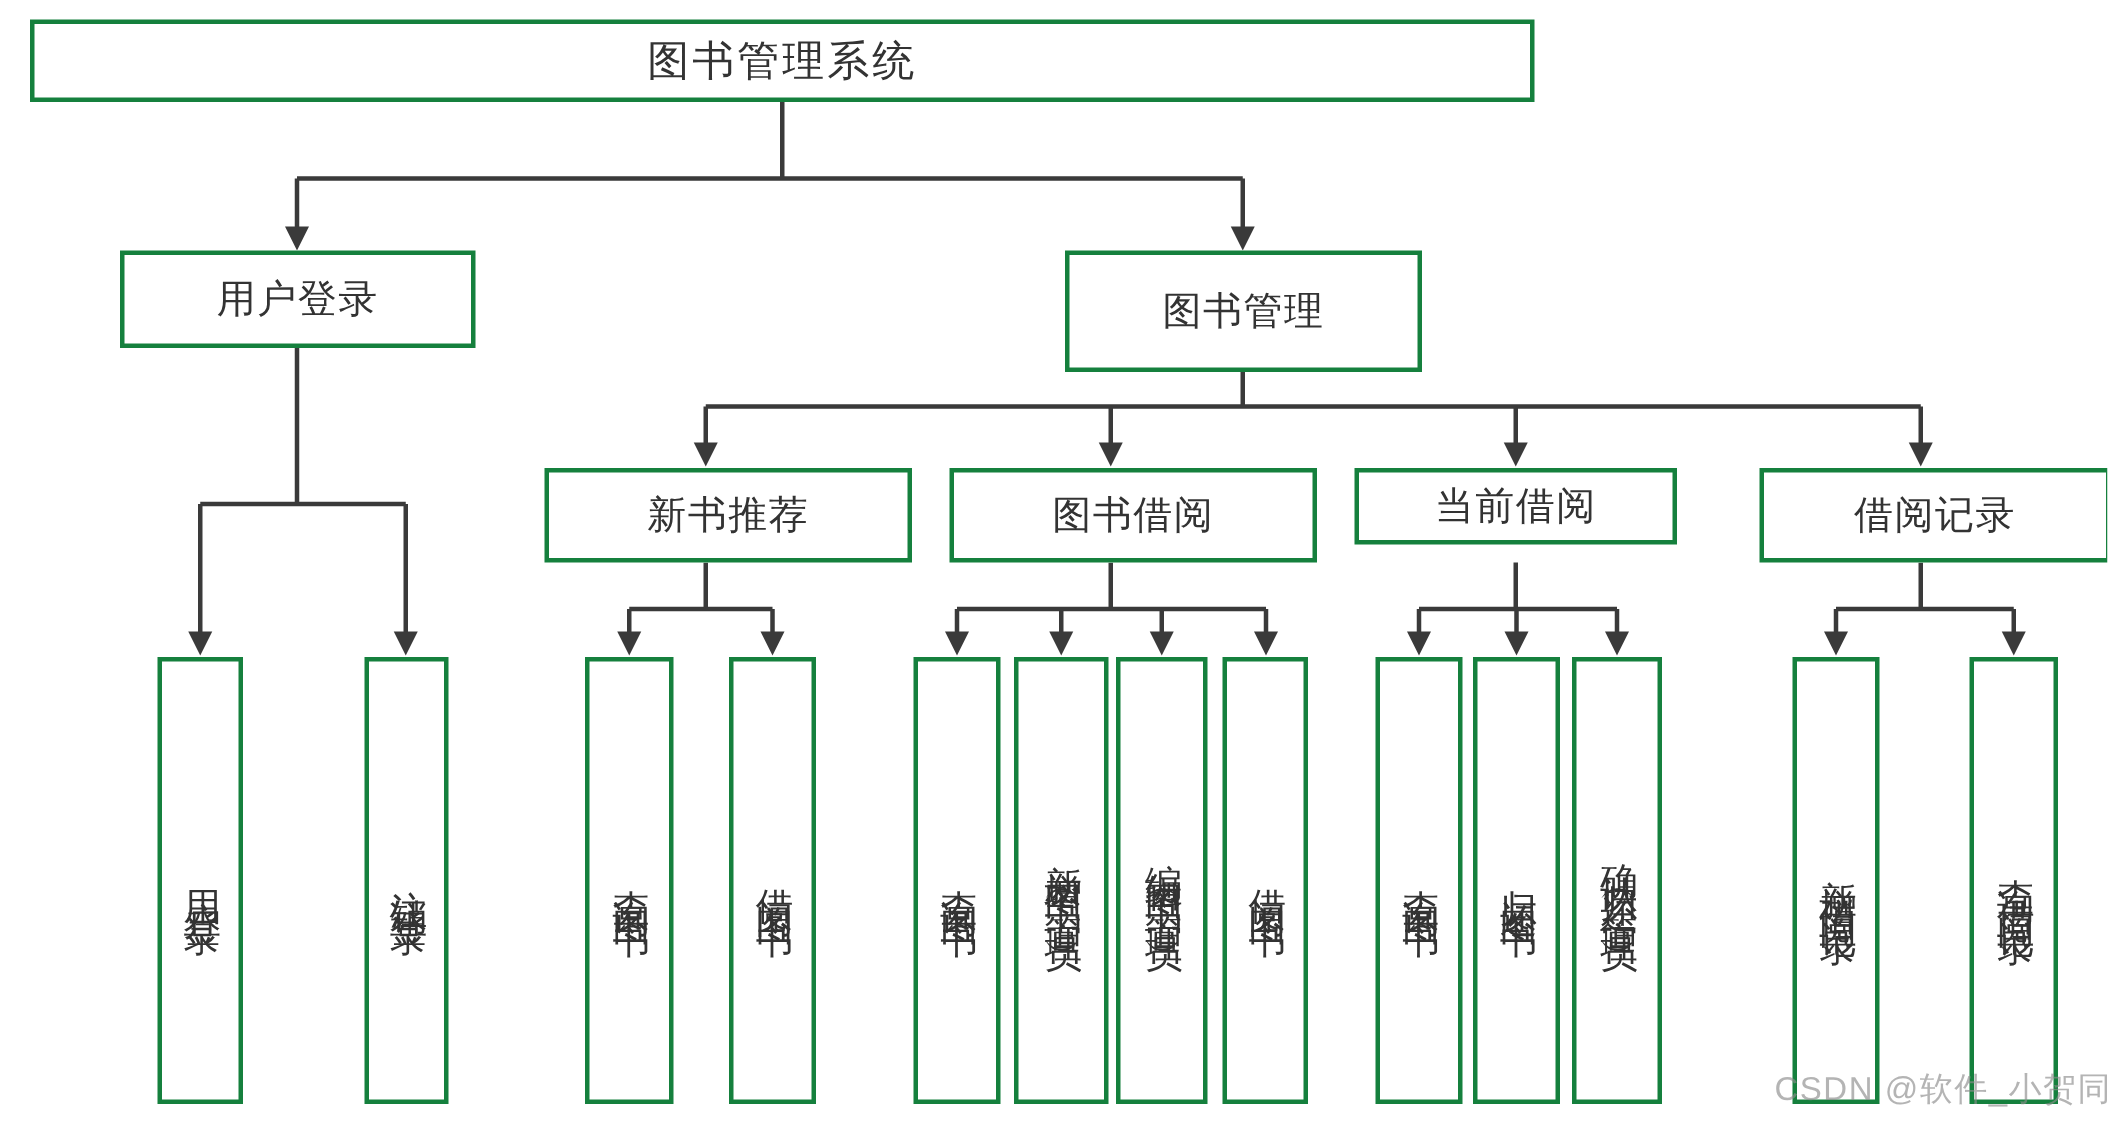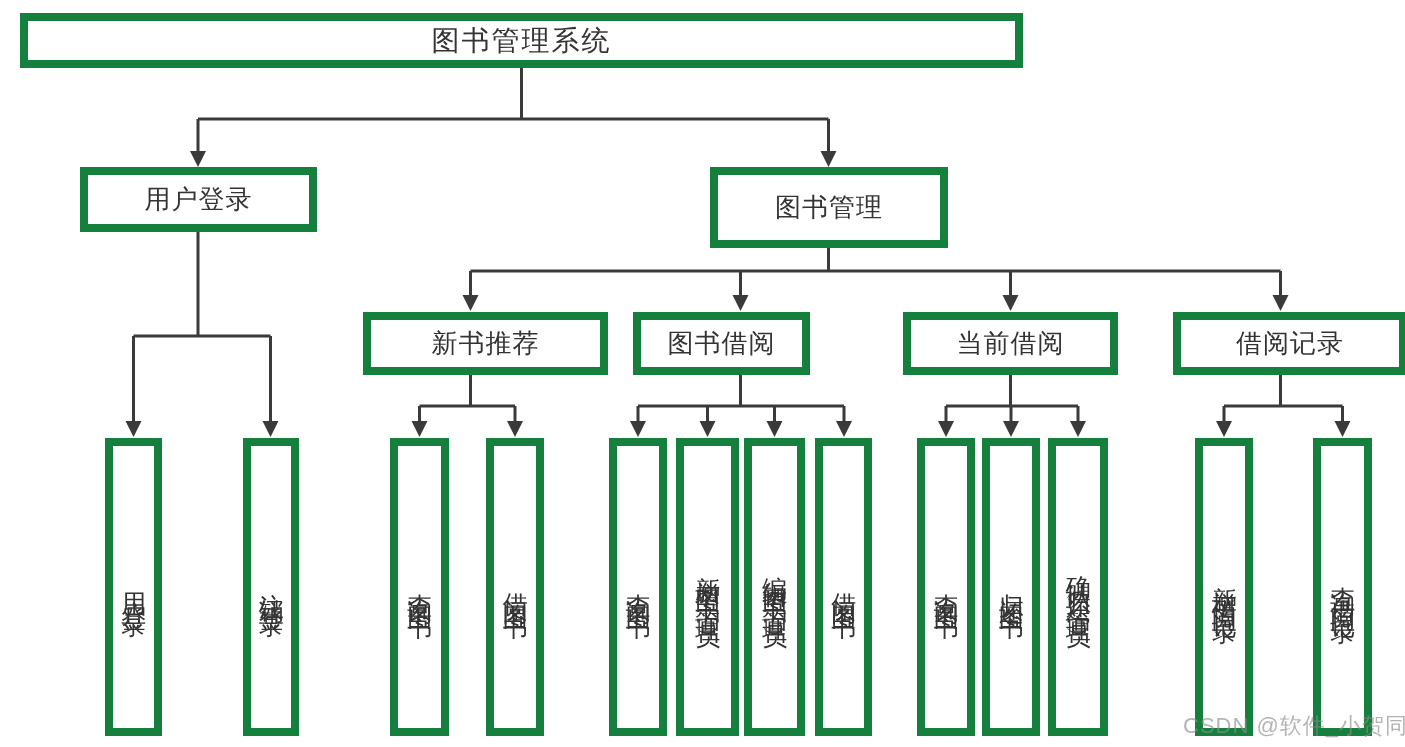--- a/index.html
+++ b/index.html
@@ -17,21 +17,21 @@
   }
   .connectors {
     position: absolute;
     left: 0;
     top: 0;
     z-index: 1;
   }
   .node {
     position: absolute;
     box-sizing: border-box;
-    border: 8px solid #15803d;
+    border: 3px solid #15803d;
     background: #ffffff;
     color: #333333;
     display: flex;
     align-items: center;
     justify-content: center;
     z-index: 2;
     text-align: center;
     white-space: nowrap;
   }
   .node.root {
@@ -105,22 +105,22 @@
       <polygon points="1334.5,421 1350.5,421 1342.5,437"></polygon>
     </g>
   </svg>
 
   <div class="node root" style="left:20px; top:13px; width:1003px; height:55px;">图书管理系统</div>
 
   <div class="node h" style="left:80px; top:167px; width:237px; height:65px;">用户登录</div>
   <div class="node h" style="left:710px; top:167px; width:238px; height:81px;">图书管理</div>
 
   <div class="node h" style="left:363px; top:312px; width:245px; height:63px;">新书推荐</div>
-  <div class="node h" style="left:633px; top:312px; width:177px; height:63px;">图书借阅</div>
-  <div class="node h" style="left:903px; top:312px; width:215px; height:63px;font-family:Liberation Mono, monospace;">当前借阅</div>
+  <div class="node h" style="left:633px; top:312px; width:245px; height:63px;">图书借阅</div>
+  <div class="node h" style="left:903px; top:312px; width:215px; height:51px;font-family:Liberation Mono, monospace;">当前借阅</div>
   <div class="node h" style="left:1173px; top:312px; width:234px; height:63px;">借阅记录</div>
 
   <div class="node v" style="left:105px; top:438px; width:57px; height:298px;">用户登录</div>
   <div class="node v" style="left:243px; top:438px; width:56px; height:298px;">注销登录</div>
 
   <div class="node v" style="left:390px; top:438px; width:59px; height:298px;">查询图书</div>
   <div class="node v" style="left:486px; top:438px; width:58px; height:298px;">借阅图书</div>
 
   <div class="node v" style="left:609px; top:438px; width:58px; height:298px;">查询图书</div>
   <div class="node v" style="left:676px; top:438px; width:63px; height:298px;">新增图书（管理员）</div>

